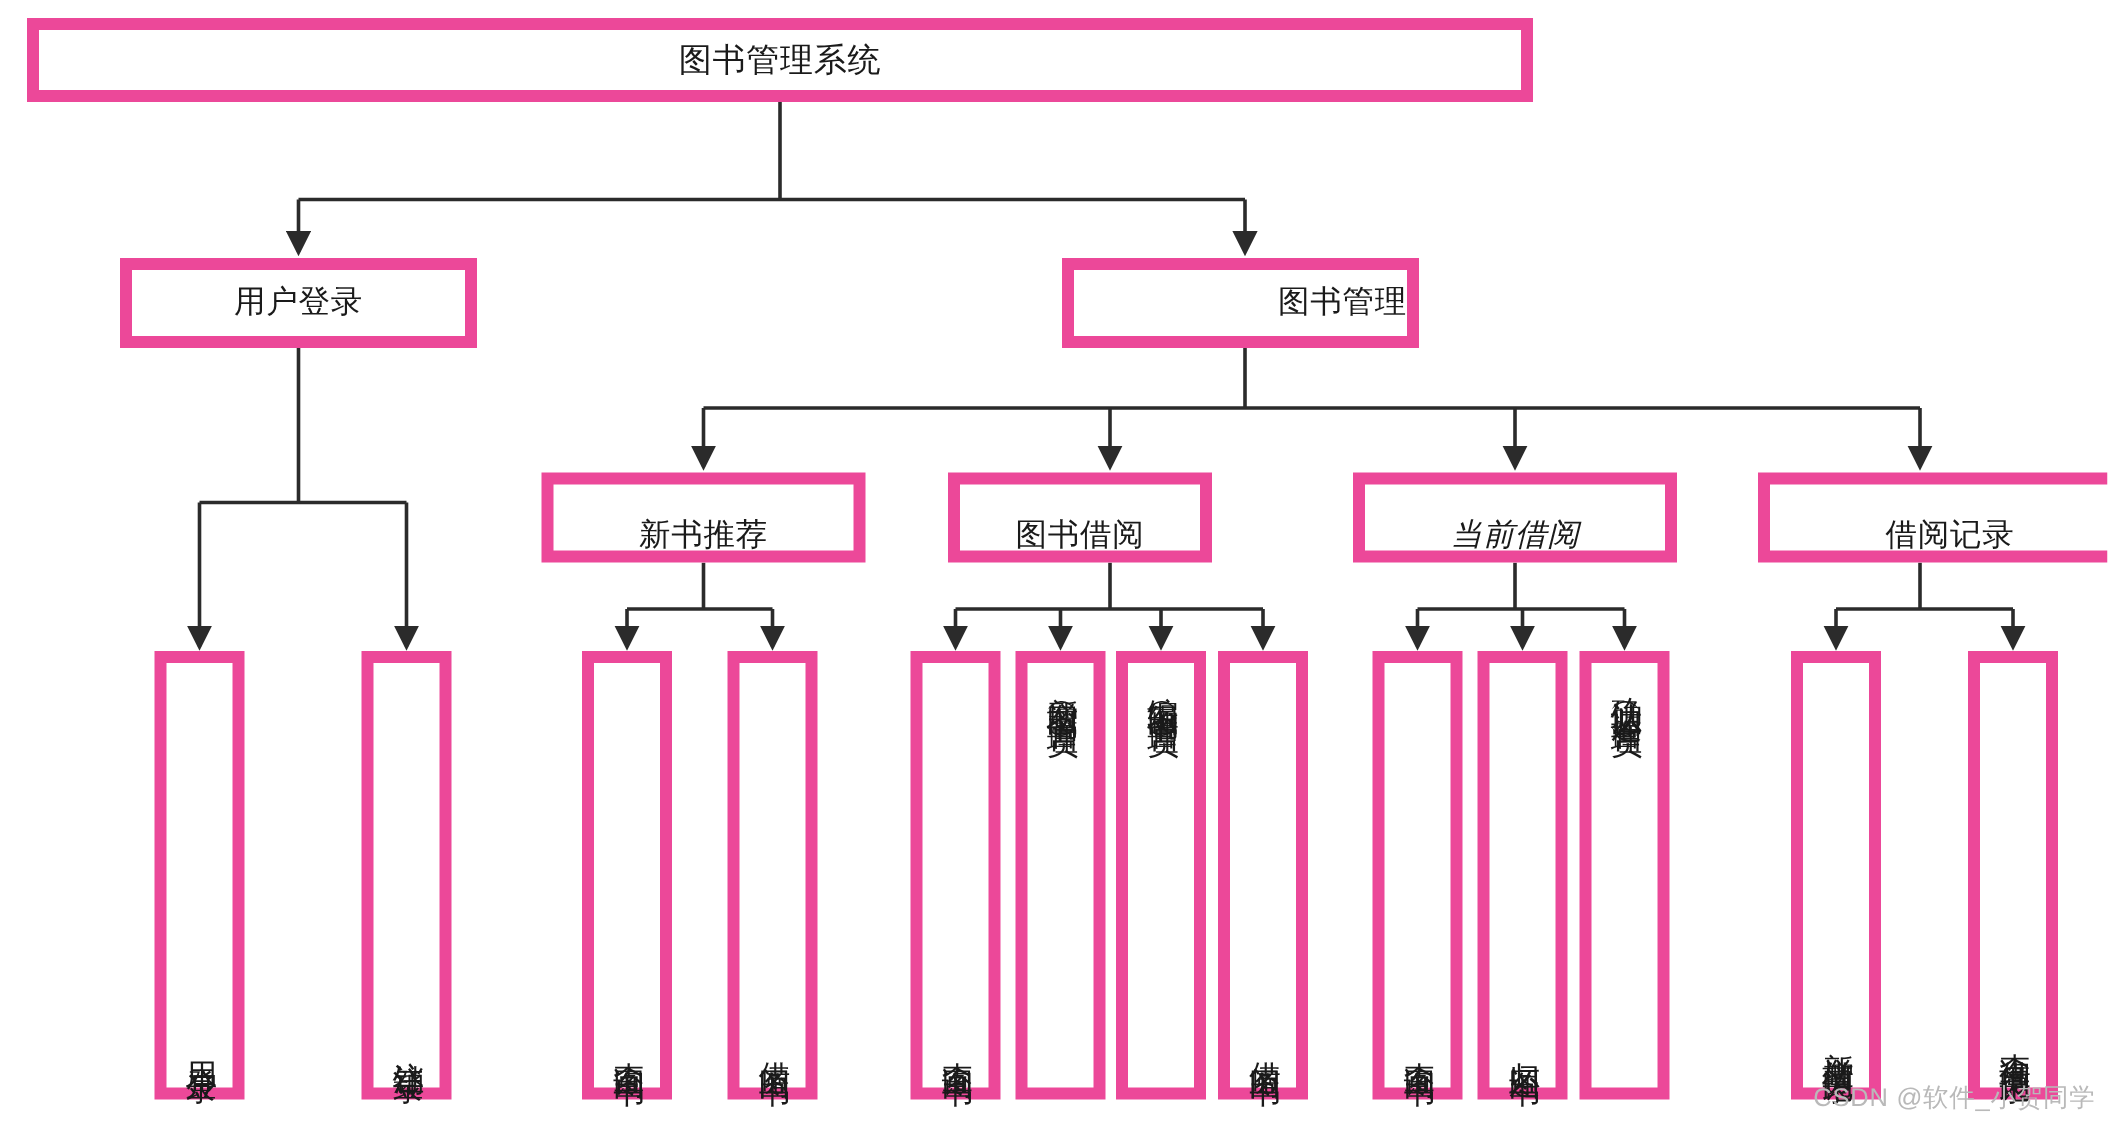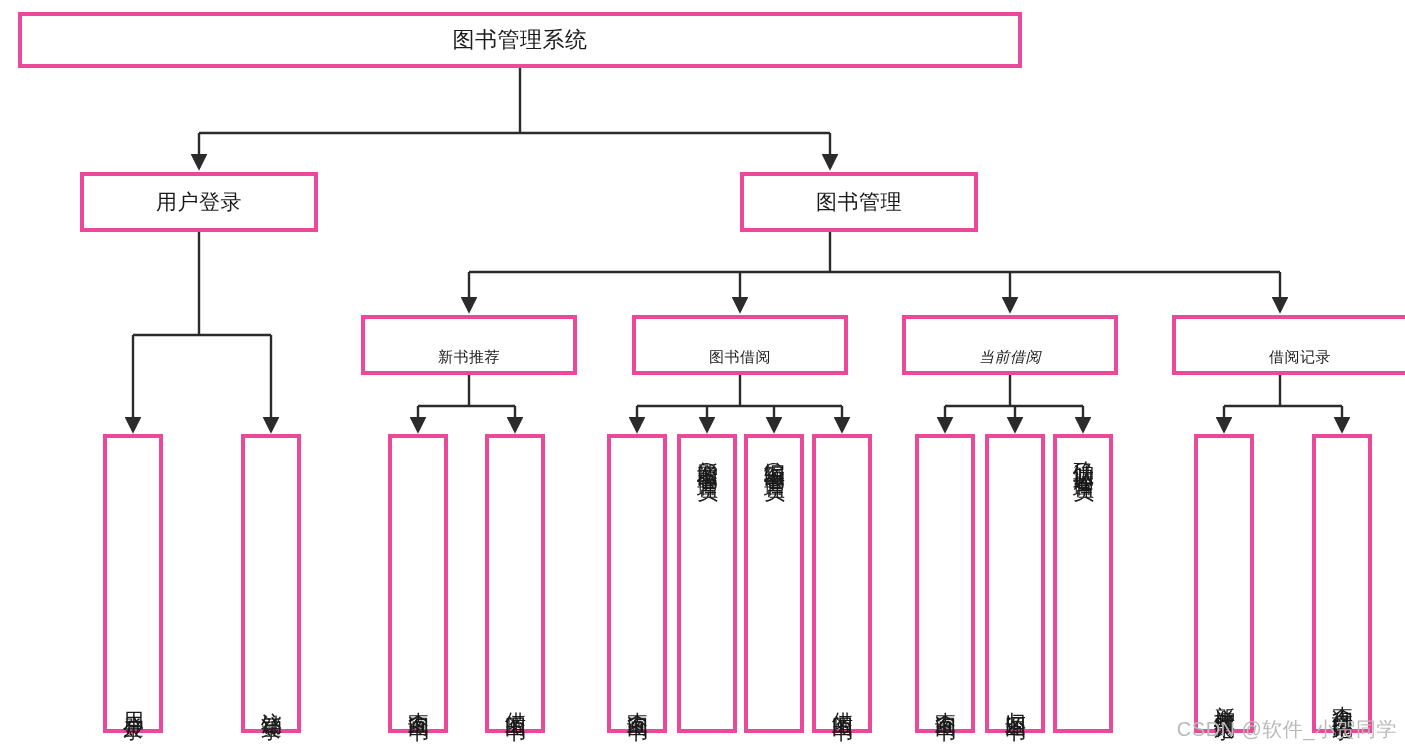--- a/index.html
+++ b/index.html
@@ -21,37 +21,37 @@
   #tree-svg {
     position: absolute;
     left: 0;
     top: 0;
     width: 1405px;
     height: 747px;
   }
   .node-box {
     position: absolute;
     box-sizing: border-box;
-    border: 4px solid #ec4899;
+    border: 8px solid #ec4899;
     background: #ffffff;
     color: #1b1b1b;
     display: flex;
     align-items: center;
     justify-content: center;
   }
   .node-label {
     font-size: 21px;
     line-height: 1.12;
     letter-spacing: 0.5px;
     white-space: nowrap;
     color: #1a1a1a;
   }
   .node-root .node-label { font-size: 22px; }
   .node-l1 .node-label { font-size: 21px; }
-  .node-l2 .node-label { font-size: 15px; margin-top: 24px; }
+  .node-l2 .node-label { font-size: 21px; margin-top: 24px; }
 
   .node-leaf {
     align-items: flex-start;
     justify-content: center;
     padding-top: 6px;
   }
   .node-leaf.align-bottom {
     align-items: flex-end;
     padding-top: 0;
     padding-bottom: 22px;
@@ -61,21 +61,21 @@
     text-orientation: upright;
     font-size: 21px;
     line-height: 1.18;
     letter-spacing: 3px;
     white-space: nowrap;
   }
   .watermark {
     position: absolute;
     right: 8px;
     bottom: 4px;
-    font-size: 20px;
+    font-size: 17px;
     color: #b9b9b9;
     letter-spacing: 0.5px;
     white-space: nowrap;
     user-select: none;
     margin-top: 44px;
   }
 </style>
 </head>
 <body>
 
@@ -131,28 +131,28 @@
     </g>
   </svg>
 
   <div class="node-box node-root" style="left:18px; top:12px; width:1004px; height:56px;">
     <span class="node-label">图书管理系统</span>
   </div>
 
   <div class="node-box node-l1" style="left:80px; top:172px; width:238px; height:60px;">
     <span class="node-label">用户登录</span>
   </div>
-  <div class="node-box node-l1" style="left:740px; top:172px; width:238px; height:60px;">
+  <div class="node-box node-l1" style="left:708px; top:172px; width:238px; height:60px;justify-content:flex-end;">
     <span class="node-label">图书管理</span>
   </div>
 
   <div class="node-box node-l2" style="left:361px; top:315px; width:216px; height:60px;">
     <span class="node-label">新书推荐</span>
   </div>
-  <div class="node-box node-l2" style="left:632px; top:315px; width:216px; height:60px;text-align:center;">
+  <div class="node-box node-l2" style="left:632px; top:315px; width:176px; height:60px;text-align:center;">
     <span class="node-label">图书借阅</span>
   </div>
   <div class="node-box node-l2" style="left:902px; top:315px; width:216px; height:60px;font-style:italic;">
     <span class="node-label">当前借阅</span>
   </div>
   <div class="node-box node-l2" style="left:1172px; top:315px; width:256px; height:60px;">
     <span class="node-label">借阅记录</span>
   </div>
 
   <div class="node-box node-leaf align-bottom" style="left:103px; top:434px; width:60px; height:299px;">

